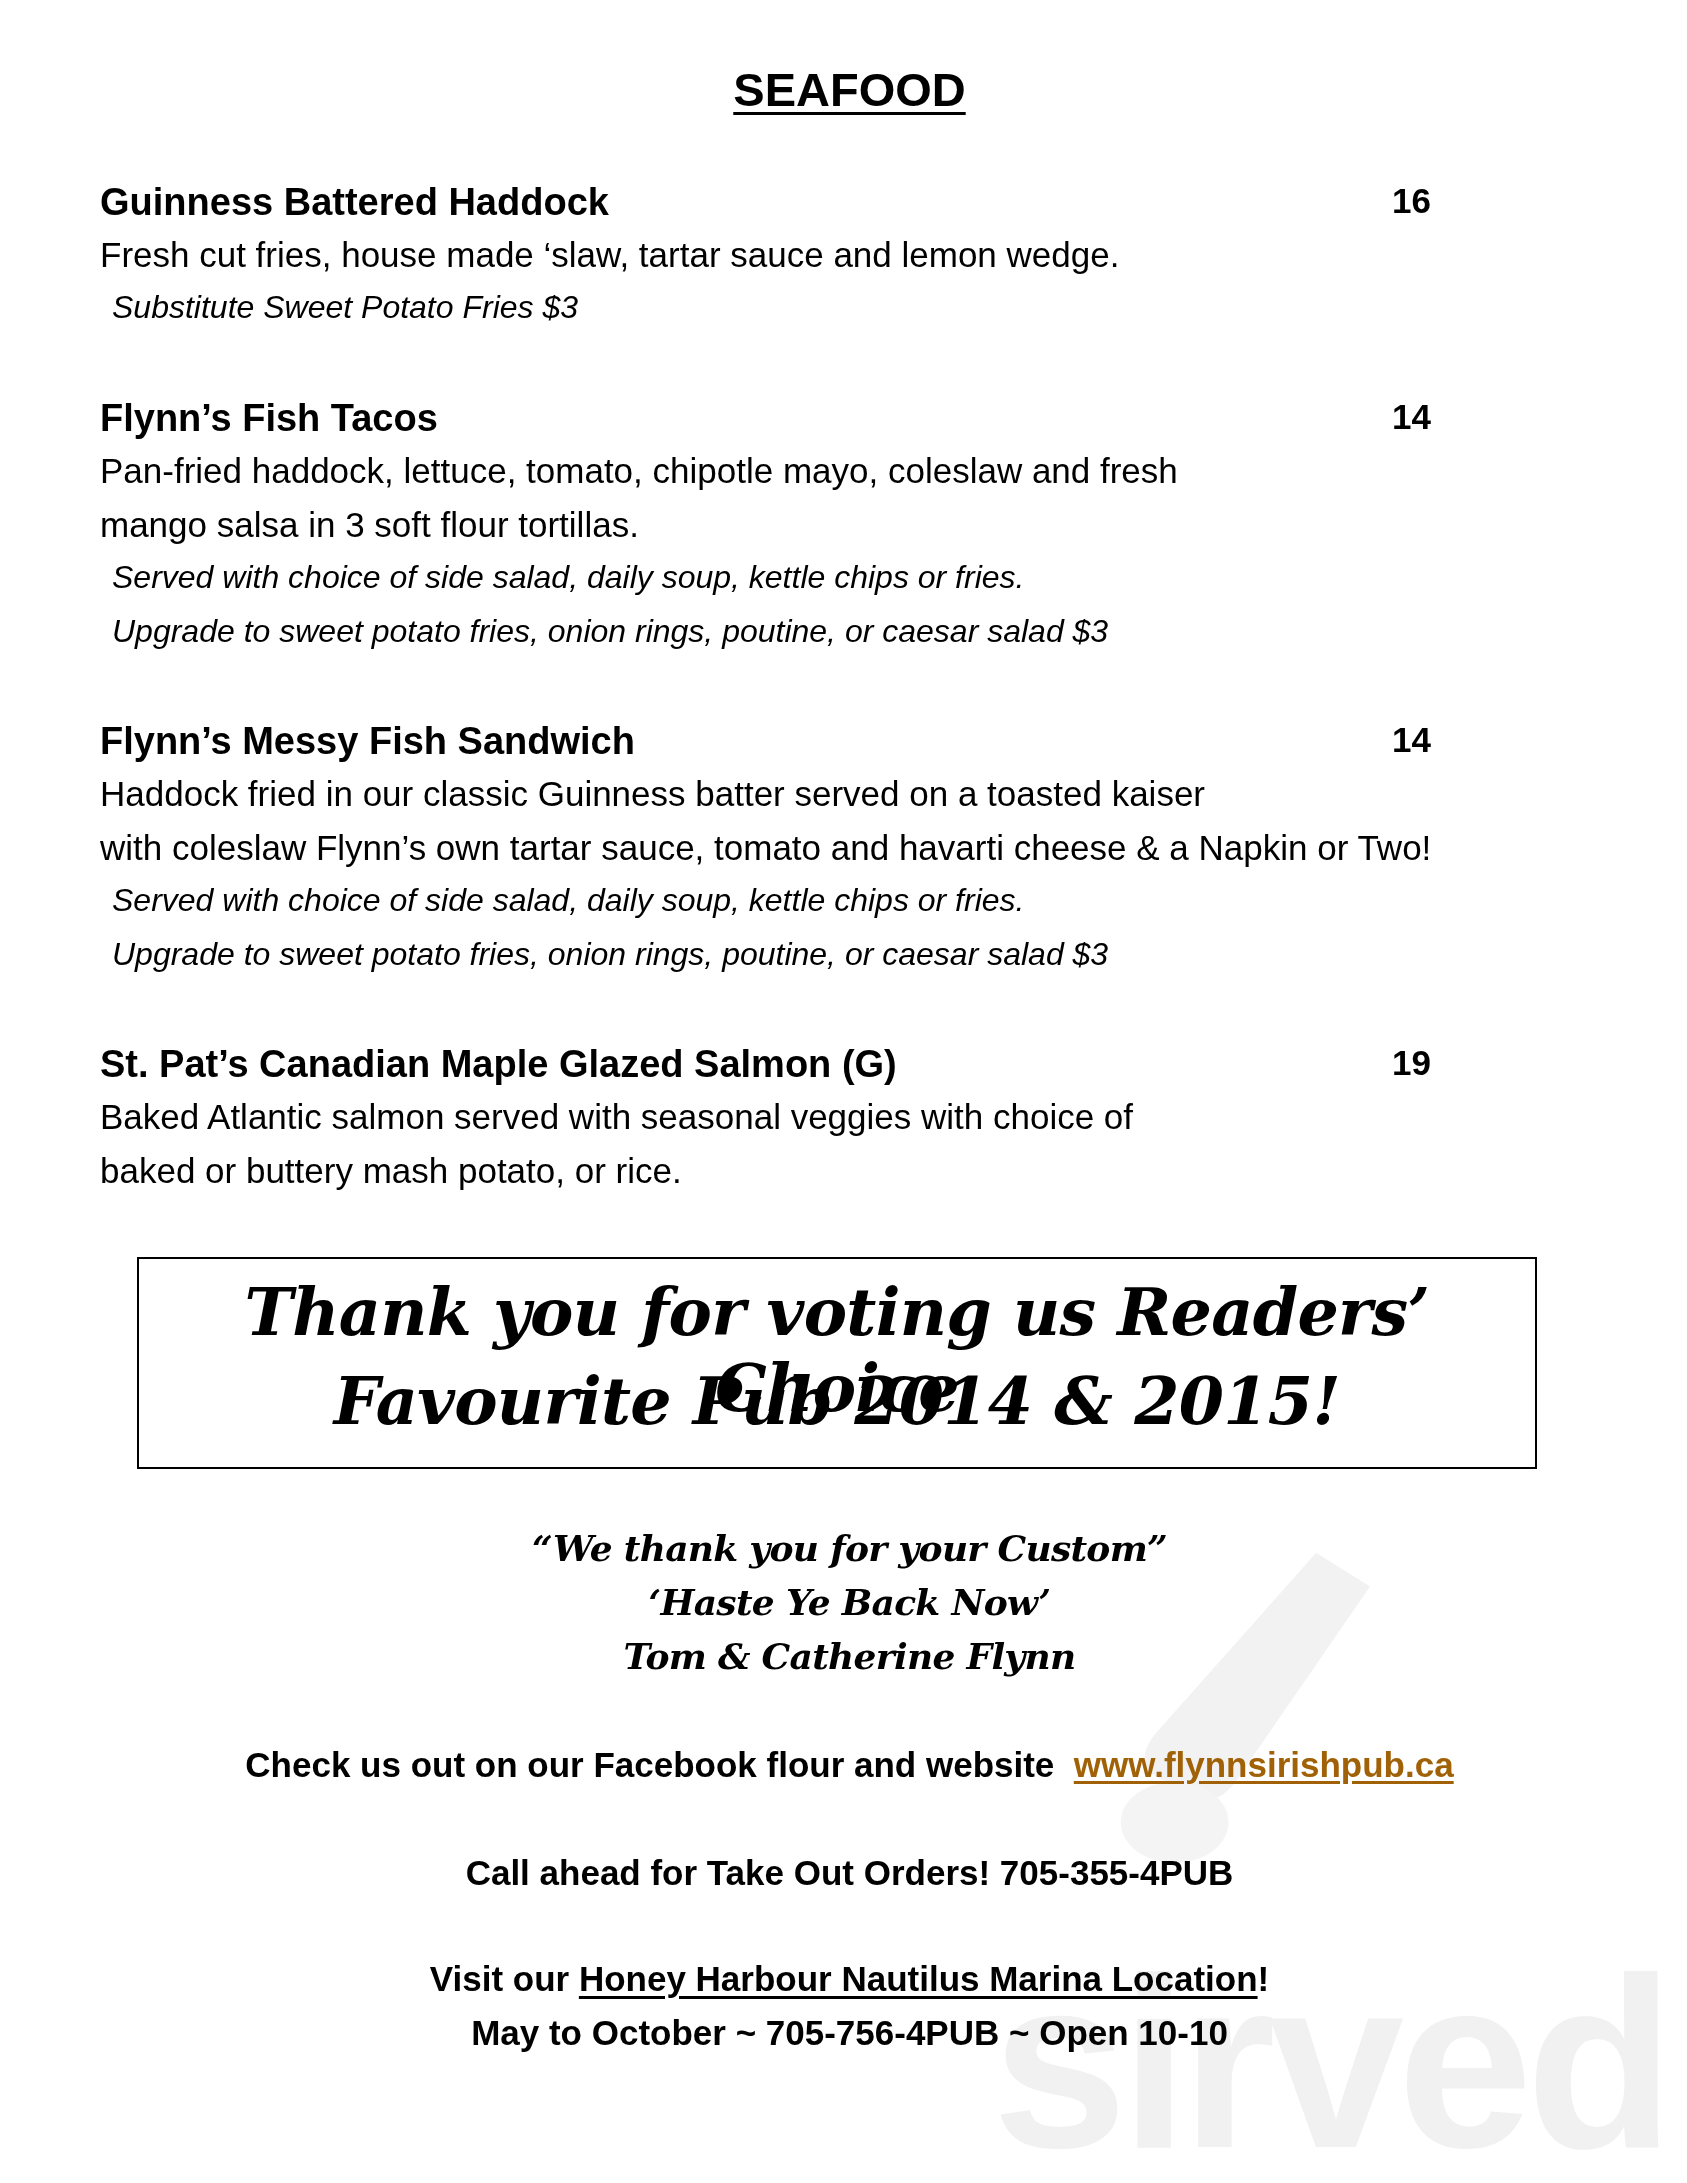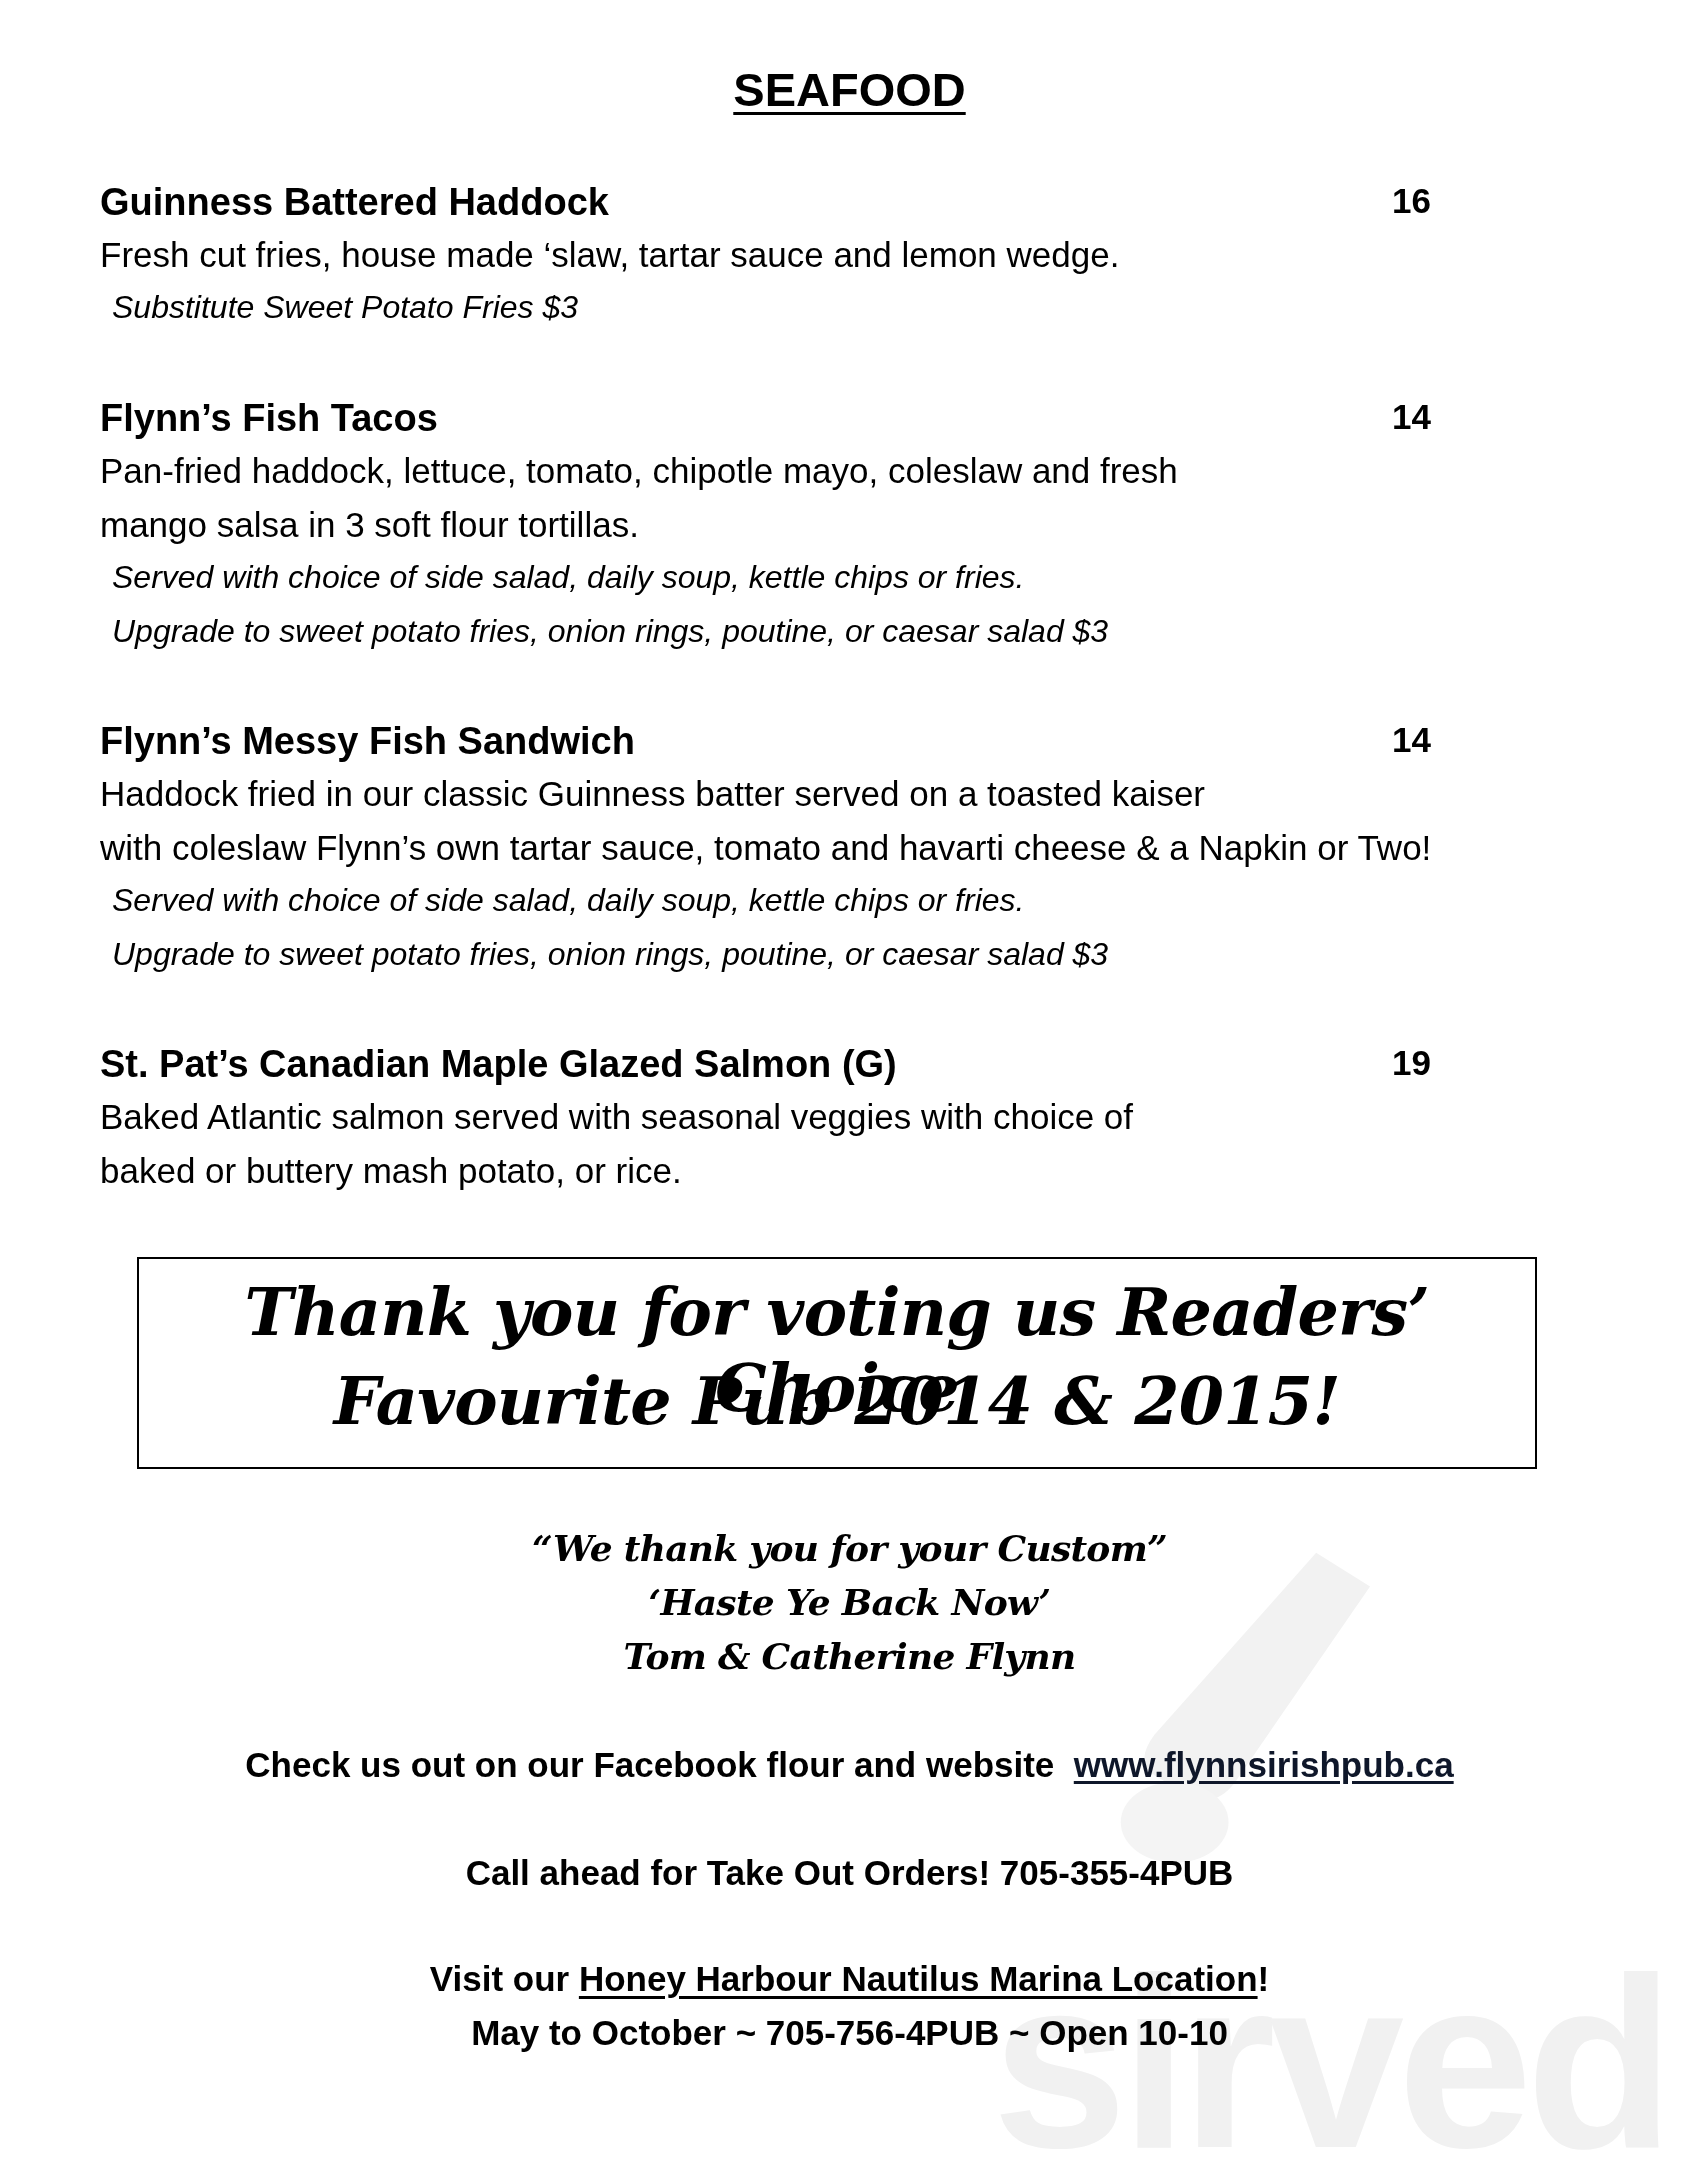--- a/index.html
+++ b/index.html
@@ -8,21 +8,21 @@
   .heading { left:0; width:1699px; text-align:center; top:62px; font-size:47px; font-weight:bold; }
   .heading span { text-decoration:underline; text-decoration-thickness:3.4px; text-underline-offset:6px; }
   .item-title { font-size:38px; font-weight:bold; left:100px; }
   .item-price { font-size:35px; font-weight:bold; left:1392px; }
   .desc { font-size:35px; left:100px;text-align:center; }
   .note { font-size:32px; font-style:italic; left:112px; }
   .box { position:absolute; left:137px; top:1257px; width:1400px; height:212px; border:2px solid #000; box-sizing:border-box; }
   .thanks { position:absolute; left:137px; width:1400px; text-align:center; font-family:"DejaVu Serif", serif; font-weight:bold; font-style:italic; font-size:65px; letter-spacing:-0.7px; }
   .quote { position:absolute; left:0; width:1699px; text-align:center; font-family:"DejaVu Serif", serif; font-weight:bold; font-style:italic; font-size:36px; letter-spacing:-0.7px; }
   .footer { position:absolute; left:0; width:1699px; text-align:center; font-size:35px; font-weight:bold; }
-  .link { color:#0f172a; text-decoration:underline; text-underline-offset:4px; }
+  .link { color:#a16207; text-decoration:underline; text-underline-offset:4px; }
   .ul { text-decoration:underline; text-underline-offset:5.4px;text-align:right; }
   .watermark { position:absolute; left:992px; top:1923px; font-size:243px; font-weight:bold; color:#f1f1f1; letter-spacing:-6.7px; z-index:0; }
   .wm-logo { position:absolute; left:1114px; top:1539px; width:283px; height:351px; z-index:0; }
   .content { position:relative; z-index:1; }
 </style>
 </head>
 <body>
 
 <svg class="wm-logo" viewBox="0 0 420 520">
   <path d="M300 20 L380 70 L180 360 Q150 400 110 380 L60 350 Q30 330 60 290 Z" fill="#f2f2f2"></path>

